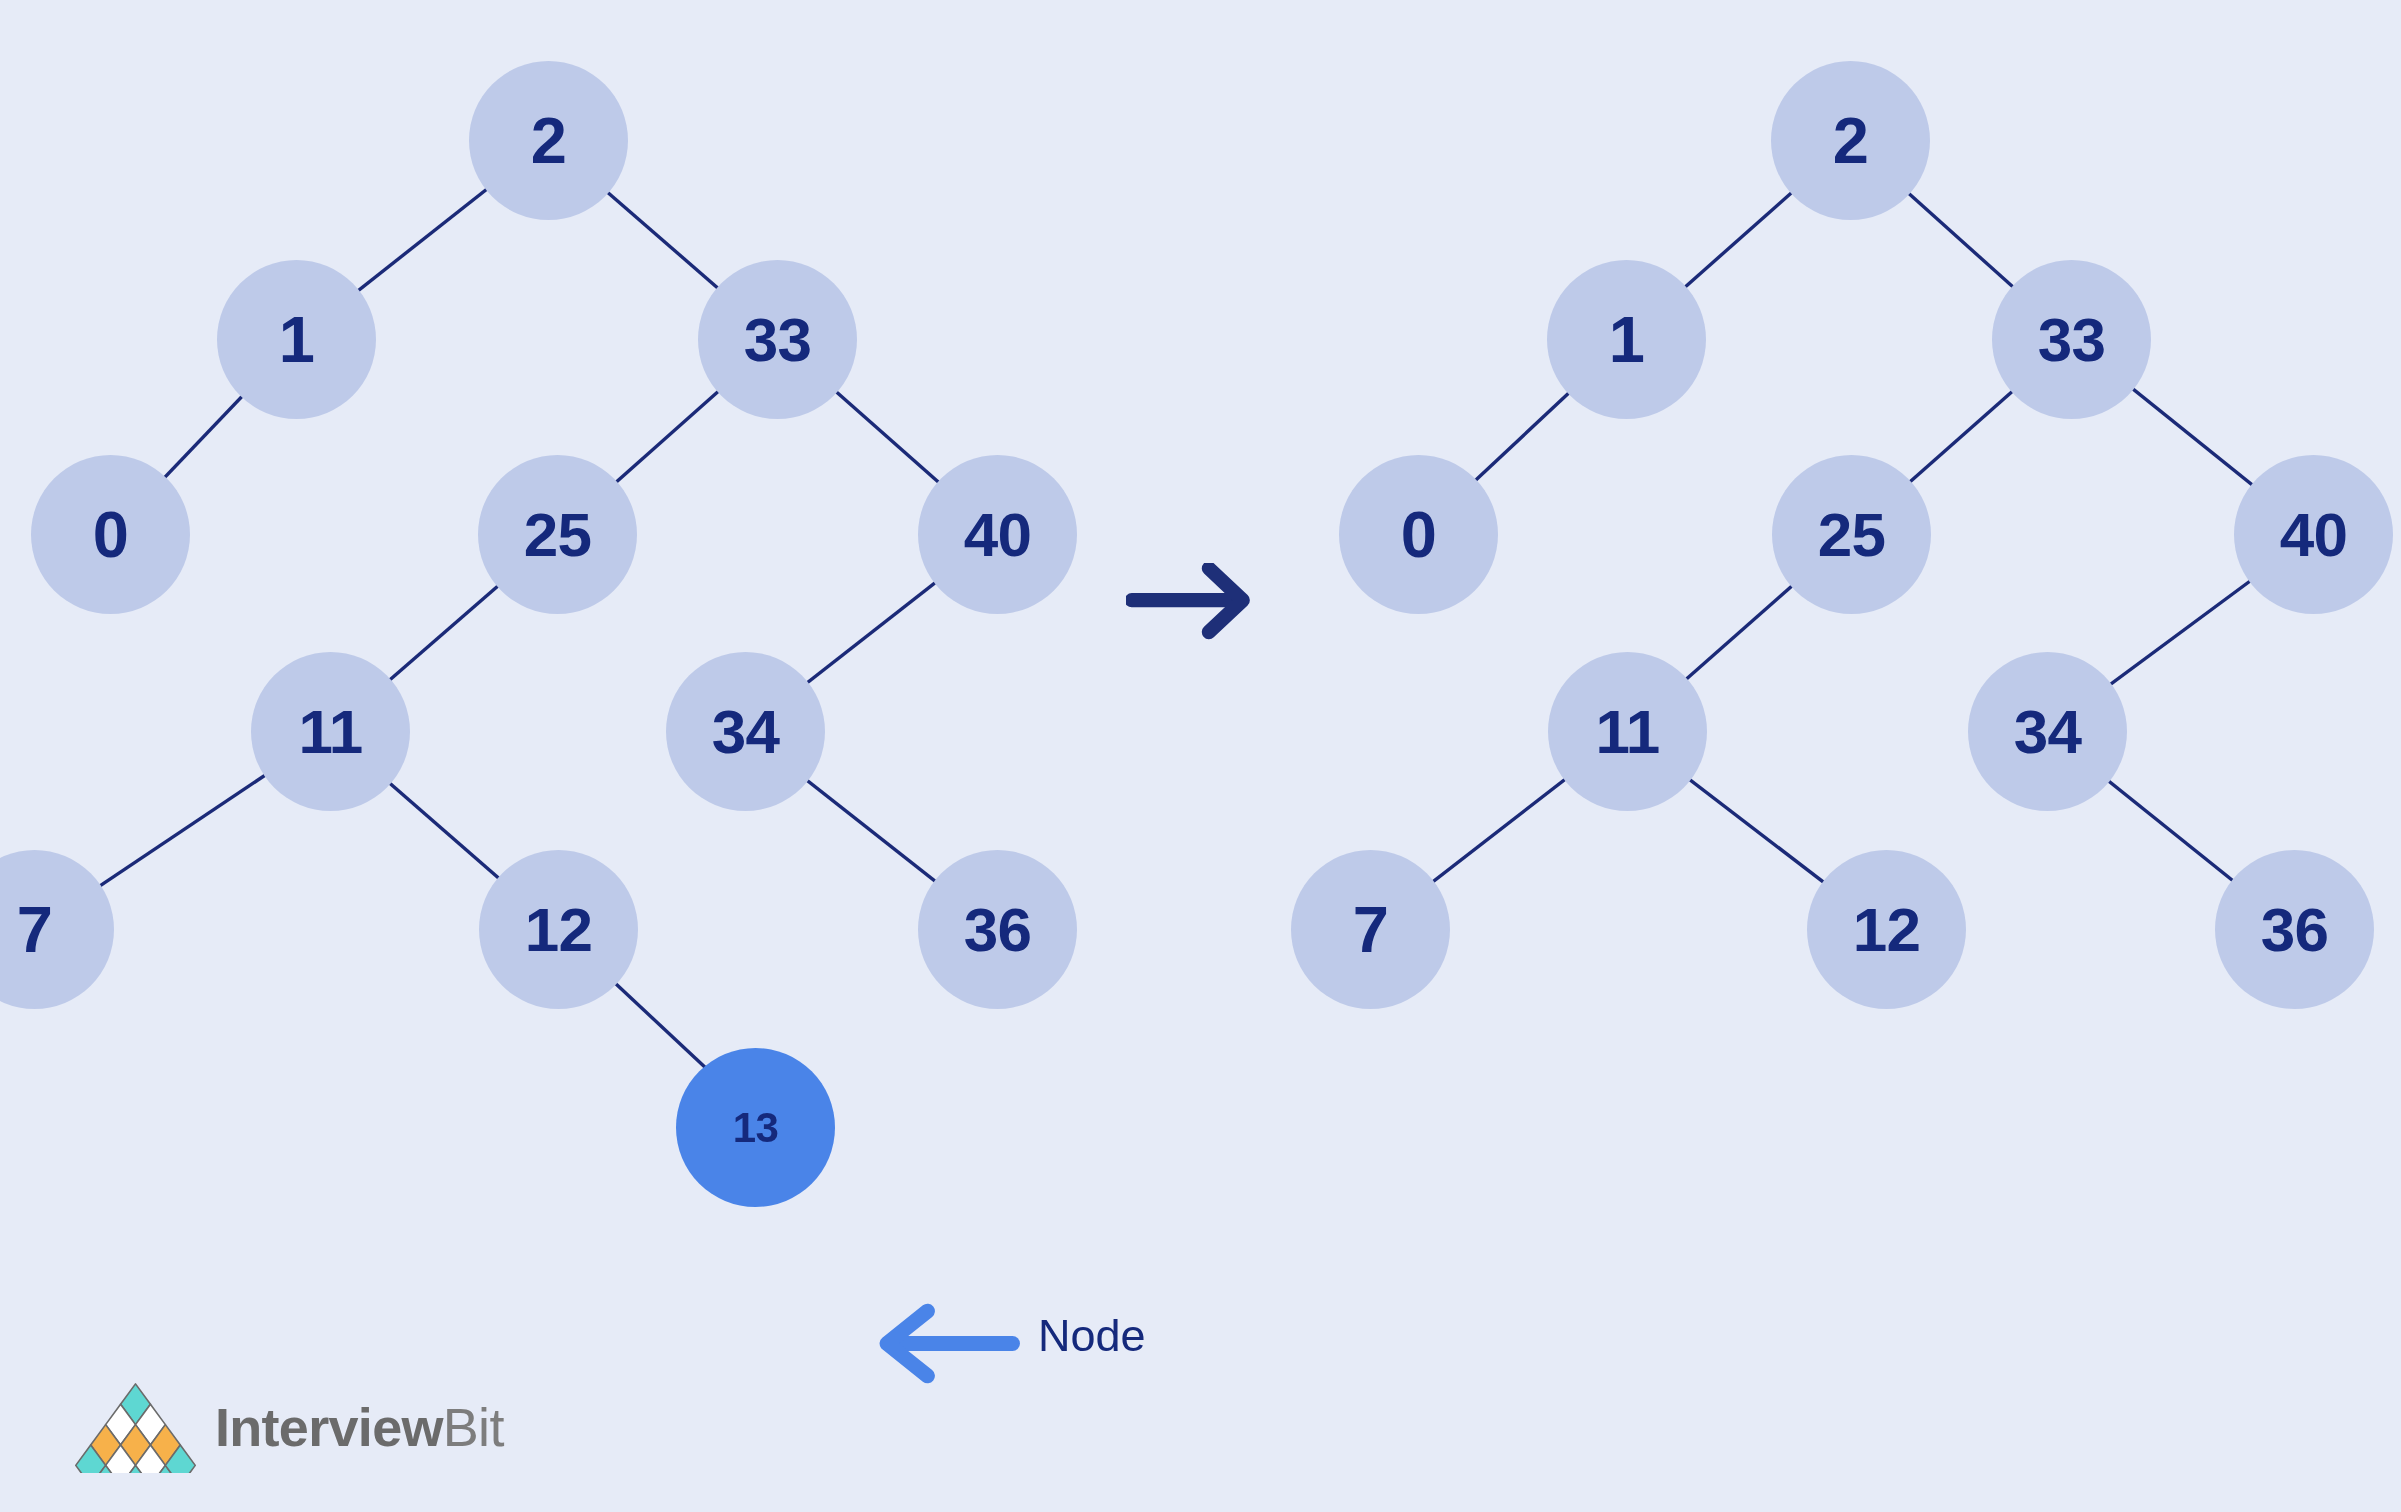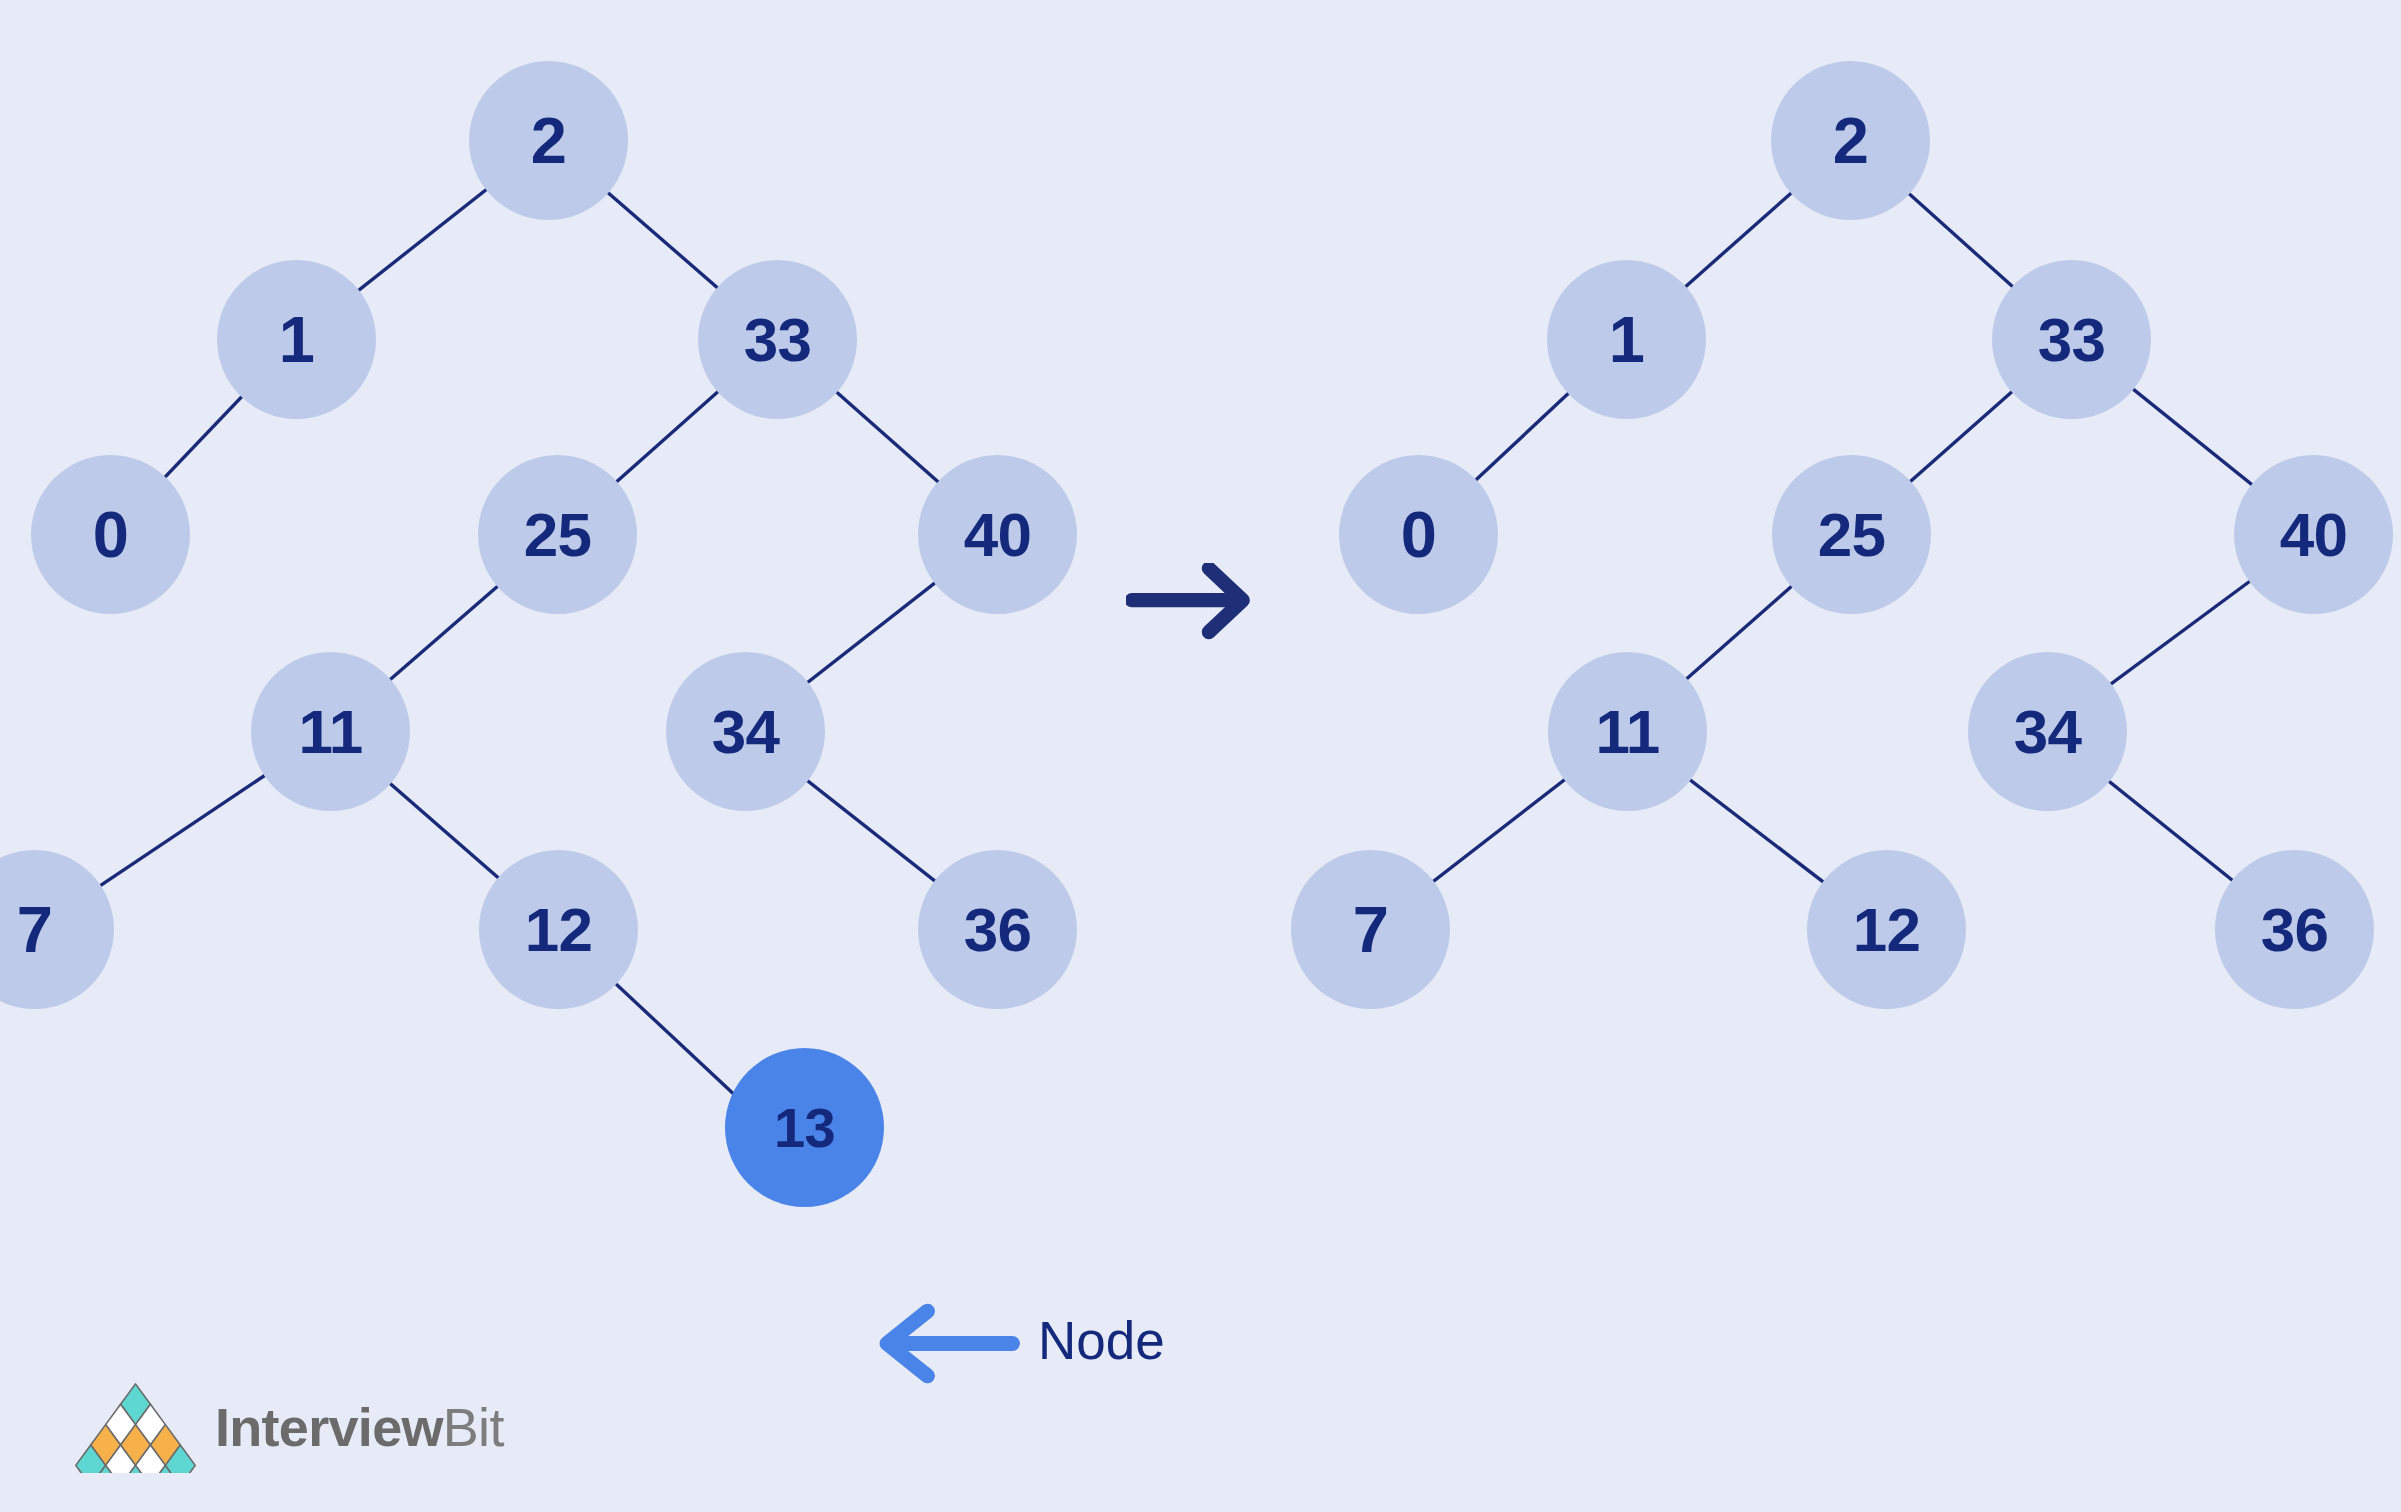--- a/index.html
+++ b/index.html
@@ -22,21 +22,21 @@
     font-family:"Liberation Sans", sans-serif;
     letter-spacing:-0.7px;
     box-sizing:border-box;
   }
   .node.highlight{background:#4a84e8;}
   .node-label{line-height:1;}
   .arrow-label{
     position:absolute;
     color:#15297c;
     font-family:"Liberation Sans", sans-serif;
-    font-size:53px;
+    font-size:45px;
     white-space:nowrap;
   }
   .logo{position:absolute;display:flex;align-items:center;gap:15px;justify-content:flex-end;}
   .logo-text{
     font-family:"Liberation Sans", sans-serif;
     font-size:54px;
     color:#6b6b6b;
     white-space:nowrap;
     letter-spacing:-0.7px;
   }
@@ -99,21 +99,21 @@
       </div>
       <div class="node" style="left: -45px; top: 850px; width: 159px; height: 159px; font-size: 65px;">
         <span class="node-label">7</span>
       </div>
       <div class="node" style="left: 479px; top: 850px; width: 159px; height: 159px; font-size: 62px;">
         <span class="node-label">12</span>
       </div>
       <div class="node" style="left: 918px; top: 850px; width: 159px; height: 159px; font-size: 62px;">
         <span class="node-label">36</span>
       </div>
-      <div class="node highlight" style="left: 725px; top: 1048px; width: 159px; height: 159px; font-size: 56px;">
+      <div class="node highlight" style="left: 676px; top: 1048px; width: 159px; height: 159px; font-size: 42px;">
         <span class="node-label">13</span>
       </div>
       <div class="node" style="left: 1771px; top: 61px; width: 159px; height: 159px; font-size: 65px;">
         <span class="node-label">2</span>
       </div>
       <div class="node" style="left: 1547px; top: 260px; width: 159px; height: 159px; font-size: 65px;">
         <span class="node-label">1</span>
       </div>
       <div class="node" style="left: 1992px; top: 260px; width: 159px; height: 159px; font-size: 62px;">
         <span class="node-label">33</span>

